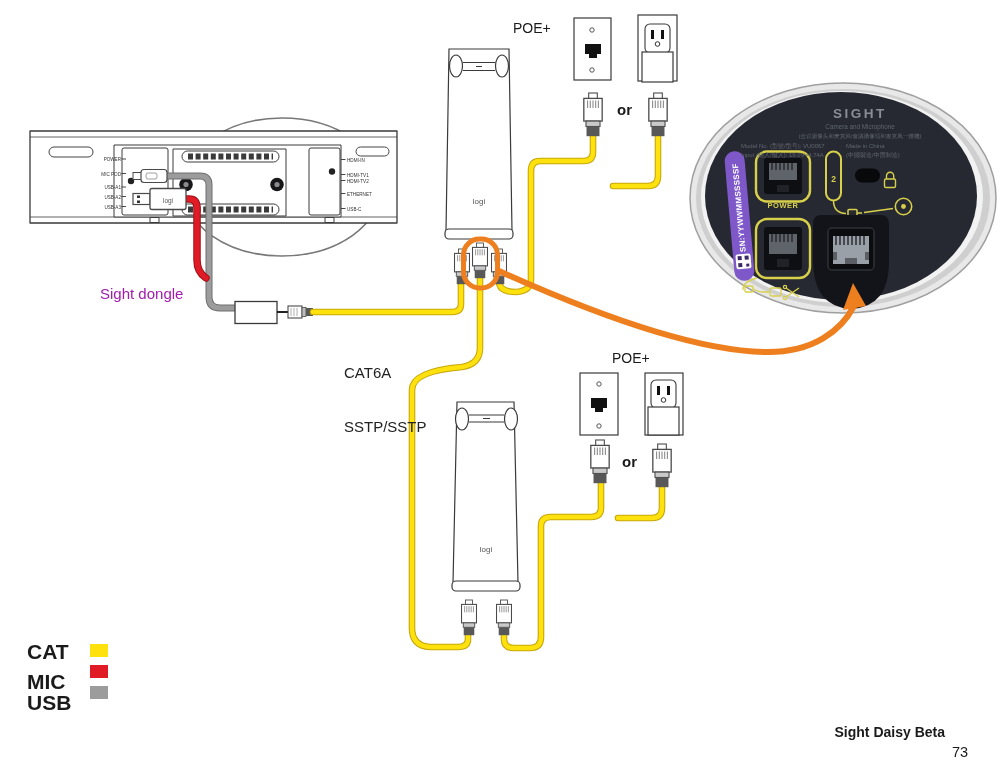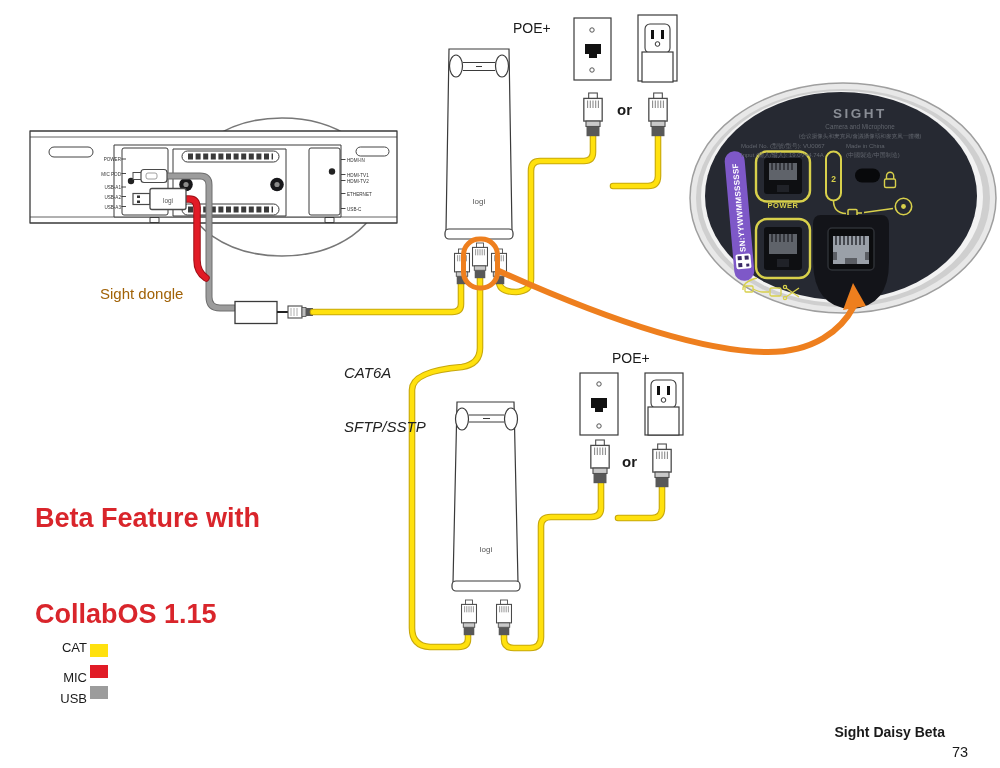--- a/index.html
+++ b/index.html
@@ -2,24 +2,24 @@
 <html><head>
 <meta charset="utf-8">
 <style>
   html,body{margin:0;padding:0;background:#fff;}
   .stage{position:relative;width:1000px;height:768px;background:#fff;overflow:hidden;
          font-family:"Liberation Sans",sans-serif;color:#1a1a1a;}
   .stage svg{position:absolute;left:0;top:0;}
   .olabel{position:absolute;white-space:pre;}
   .poe{font-size:14px;}
   .or{font-size:15px;font-weight:bold;}
-  .dongle-label{font-size:15px;color:#a16207;}
+  .dongle-label{font-size:15px;color:#a21caf;}
   .cat6a{font-size:15px;line-height:18px;color:#222;}
   .beta{font-size:27px;font-weight:bold;color:#d9252b;line-height:32px;}
-  .legend-label{font-size:13px;width:60px;text-align:right;}
+  .legend-label{font-size:21px;width:60px;font-weight:bold;}
   .footer{width:385px;text-align:right;font-size:14px;font-weight:bold;line-height:17px;}
   .pageno{font-size:14.5px;}
   text{font-family:"Liberation Sans",sans-serif;}
 </style>
 </head>
 <body>
 
 <div class="stage">
 
 <svg width="1000" height="768" viewBox="0 0 1000 768">
@@ -273,29 +273,25 @@
   <rect x="90" y="686" width="18" height="13" fill="#9c9c9c"></rect>
 </svg>
 
 <div class="olabel poe" style="left:513px;top:20px;">POE+</div>
 <div class="olabel or" style="left:617px;top:101px;">or</div>
 <div class="olabel poe" style="left:612px;top:350px;">POE+</div>
 <div class="olabel or" style="left:622px;top:453px;">or</div>
 
 <div class="olabel dongle-label" style="left:100px;top:285px;">Sight dongle</div>
 
-<div class="olabel cat6a" style="left:344px;top:328px;font-style:italic;">
+<div class="olabel cat6a" style="left:344px;top:328px;">
   <div>CAT6A</div>
-  <div>SFTP/SSTP</div>
+  <div>SSTP/SSTP</div>
 </div>
 
-<div class="olabel beta" style="left:35px;top:438px;">
-  <div>Beta Feature with</div>
-  <div>CollabOS 1.15</div>
-</div>
 
 <div class="olabel legend-label" style="left:27px;top:640px;">CAT</div>
 <div class="olabel legend-label" style="left:27px;top:691px;">USB</div>
 <div class="olabel legend-label" style="left:27px;top:670px;">MIC</div>
 
 <div class="olabel footer" style="left:560px;top:690px;">
   <div>Sight Daisy Beta</div>
   
   
 </div>

